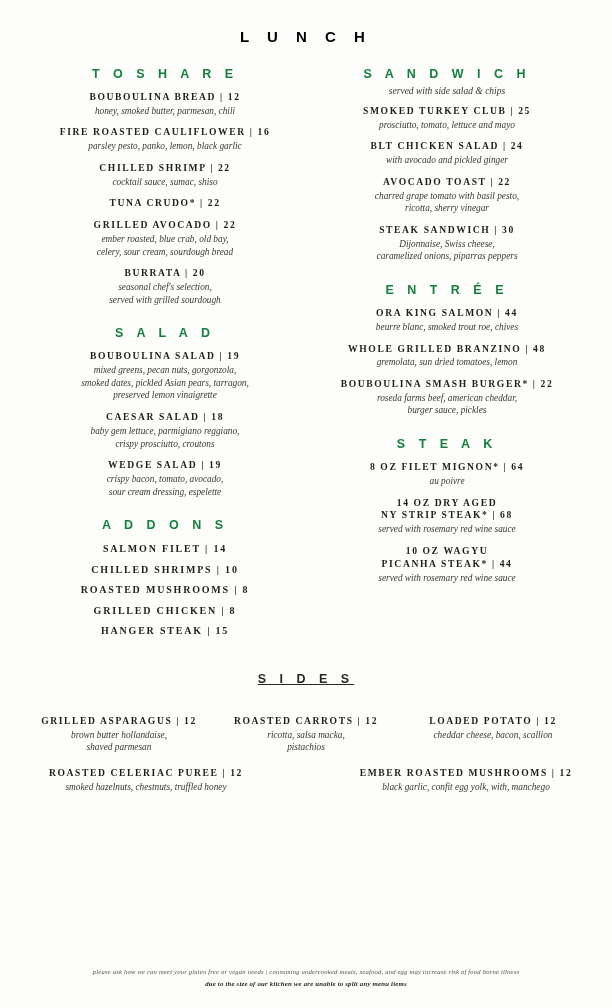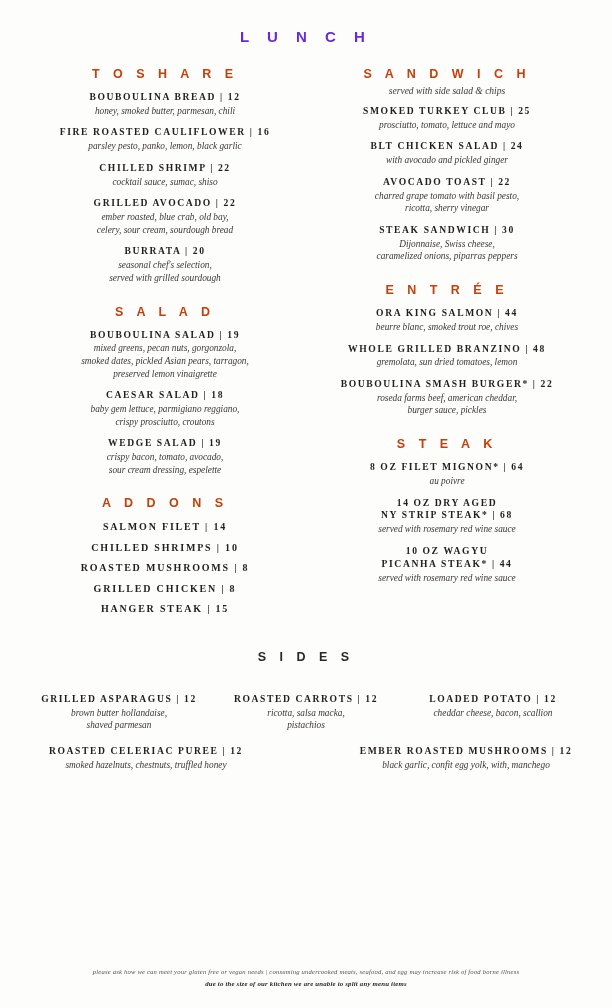--- a/index.html
+++ b/index.html
@@ -21,41 +21,41 @@
     box-sizing: border-box;
     padding: 28px 26px 12px 26px;
     position: relative;
   }
   .menu-title {
     text-align: center;
     font-family: "Liberation Sans", sans-serif;
     font-size: 15px;
     letter-spacing: 7px;
     font-weight: 700;
-    color: #6d28d9;
+    color: #000000;
     margin-bottom: 22px;
   }
   .columns {
     display: flex;
     justify-content: space-between;
     align-items: flex-start;
   }
   .col {
     width: 278px;
   }
   .section {
     margin-bottom: 20px;
   }
   .section-title {
     text-align: center;
     font-family: "Liberation Sans", sans-serif;
     font-size: 12.5px;
     letter-spacing: 5px;
     font-weight: 700;
-    color: #c2410c;
+    color: #15803d;
     margin-bottom: 10px;
   }
   .section-note {
     text-align: center;
     font-style: italic;
     font-size: 9.5px;
     color: #3a3633;
     margin-top: -5px;
     margin-bottom: 9px;
   }
@@ -90,20 +90,21 @@
     margin-top: 14px;
   }
   .sides-title {
     text-align: center;
     font-family: "Liberation Sans", sans-serif;
     font-size: 12.5px;
     letter-spacing: 5px;
     font-weight: 700;
     color: #2a2724;
     margin-bottom: 12px;
+    text-decoration: underline;
   }
   .sides-grid {
     display: flex;
     justify-content: space-between;
     margin-top: 29px;
   }
   .sides-col {
     width: 186px;
   }
   .sides-row2 {
@@ -155,20 +156,21 @@
         </div>
         <div class="item">
           <div class="item-name">FIRE ROASTED CAULIFLOWER  |  16</div>
           <div class="item-desc">parsley pesto, panko, lemon, black garlic</div>
         </div>
         <div class="item">
           <div class="item-name">CHILLED SHRIMP  |  22</div>
           <div class="item-desc">cocktail sauce, sumac, shiso</div>
         </div>
         <div class="item">
+          <div class="item-name">TUNA CRUDO*  |  22</div>
         </div>
         <div class="item">
           <div class="item-name">GRILLED AVOCADO  |  22</div>
           <div class="item-desc">ember roasted, blue crab, old bay,<br>celery, sour cream, sourdough bread</div>
         </div>
         <div class="item">
           <div class="item-name">BURRATA  |  20</div>
           <div class="item-desc">seasonal chef's selection,<br>served with grilled sourdough</div>
         </div>
       </div>

